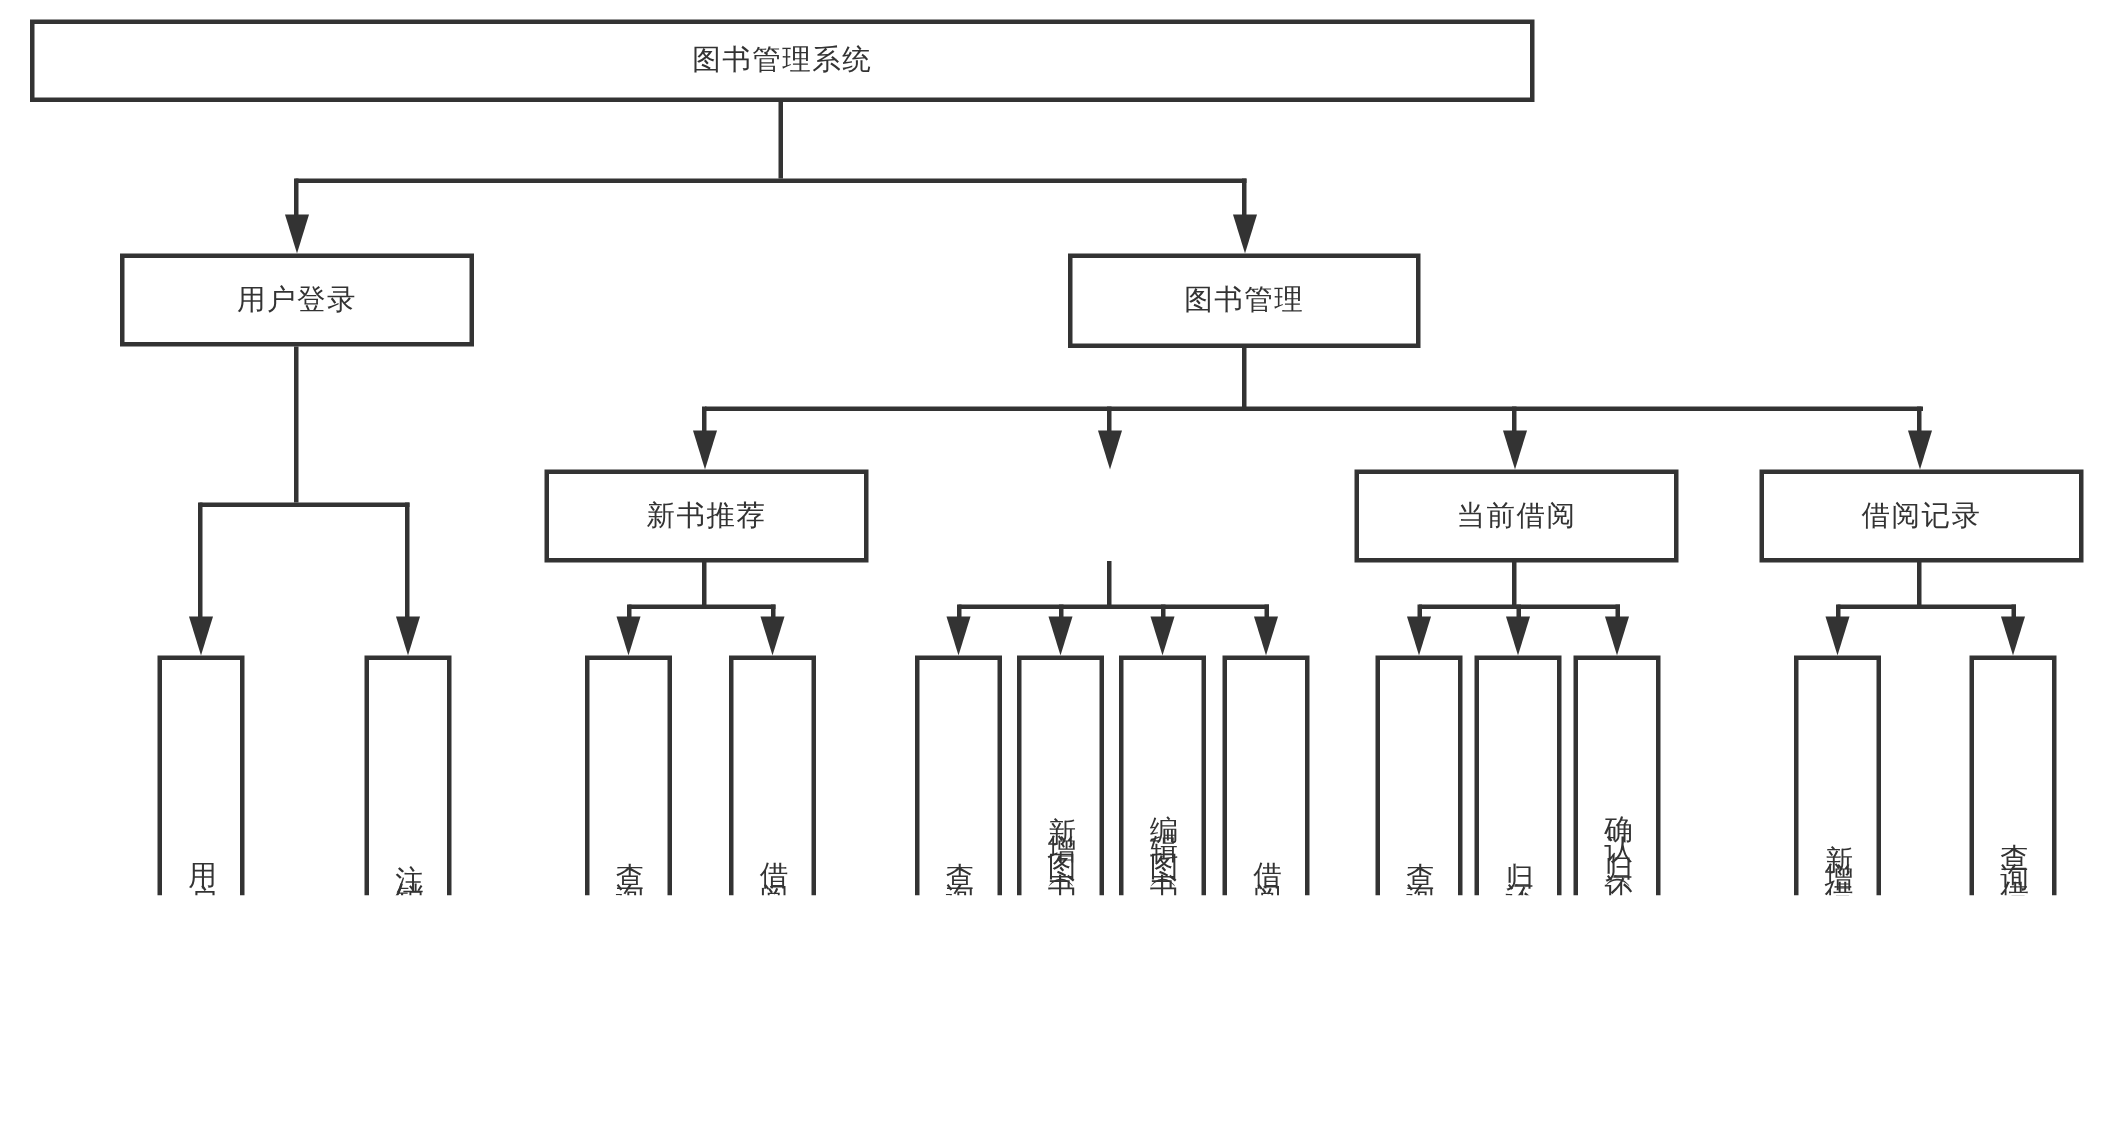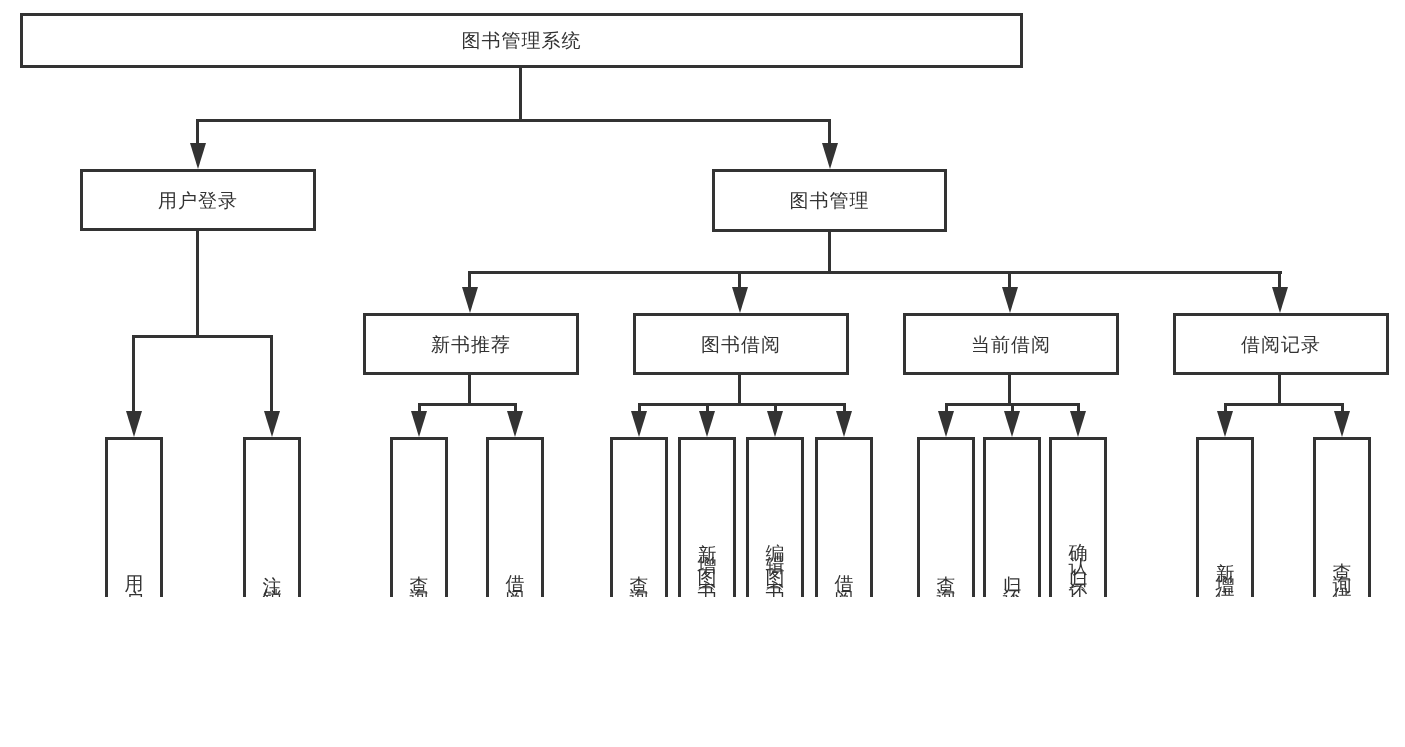--- a/index.html
+++ b/index.html
@@ -42,23 +42,20 @@
 
   <div class="box" style="left:80px;top:169px;width:236px;height:62px">
     <span class="hlabel">用户登录</span>
   </div>
   <div class="box" style="left:712px;top:169px;width:235px;height:63px">
     <span class="hlabel">图书管理</span>
   </div>
 
   <div class="box" style="left:363px;top:313px;width:216px;height:62px">
     <span class="hlabel">新书推荐</span>
-  </div>
-  <div class="box" style="left:633px;top:313px;width:216px;height:62px">
-    <span class="hlabel">图书借阅</span>
   </div>
   <div class="box" style="left:1173px;top:313px;width:216px;height:62px">
     <span class="hlabel">借阅记录</span>
   </div>
   <div class="box" style="left:903px;top:313px;width:216px;height:62px">
     <span class="hlabel">当前借阅</span>
   </div>
 
   <div class="box leaf" style="left:105px">
     <span class="vlabel">用户登录</span>

